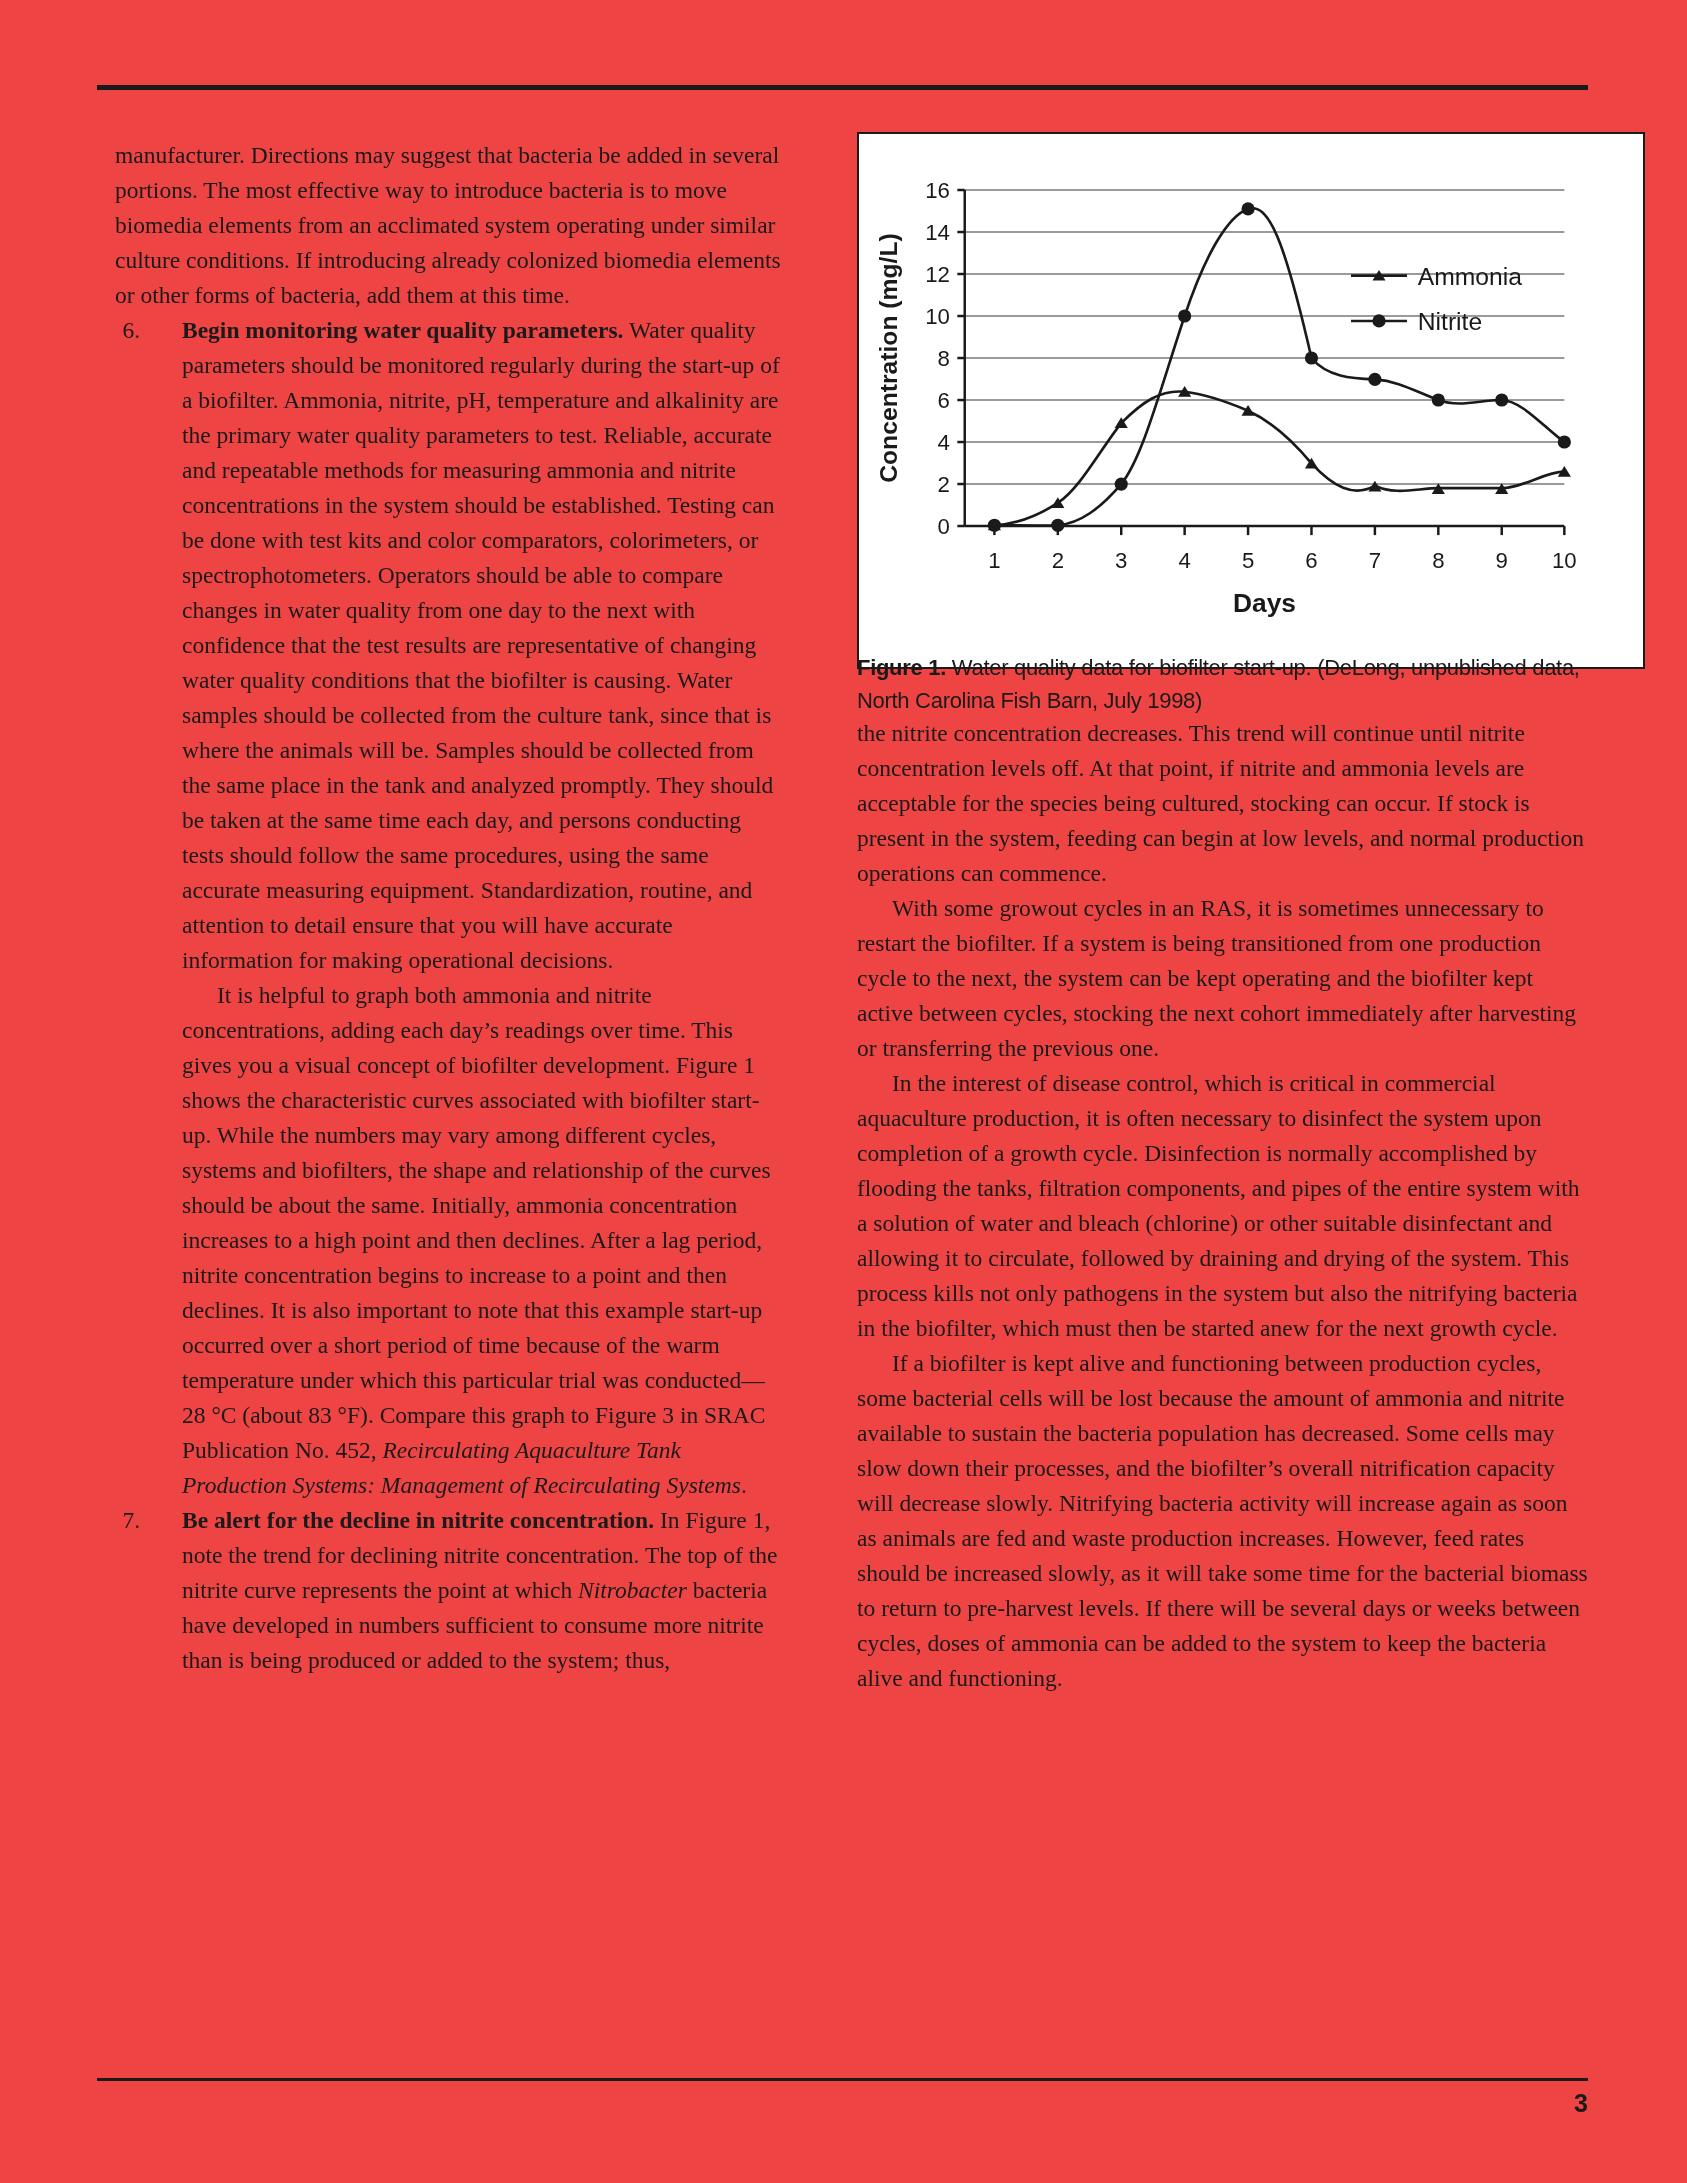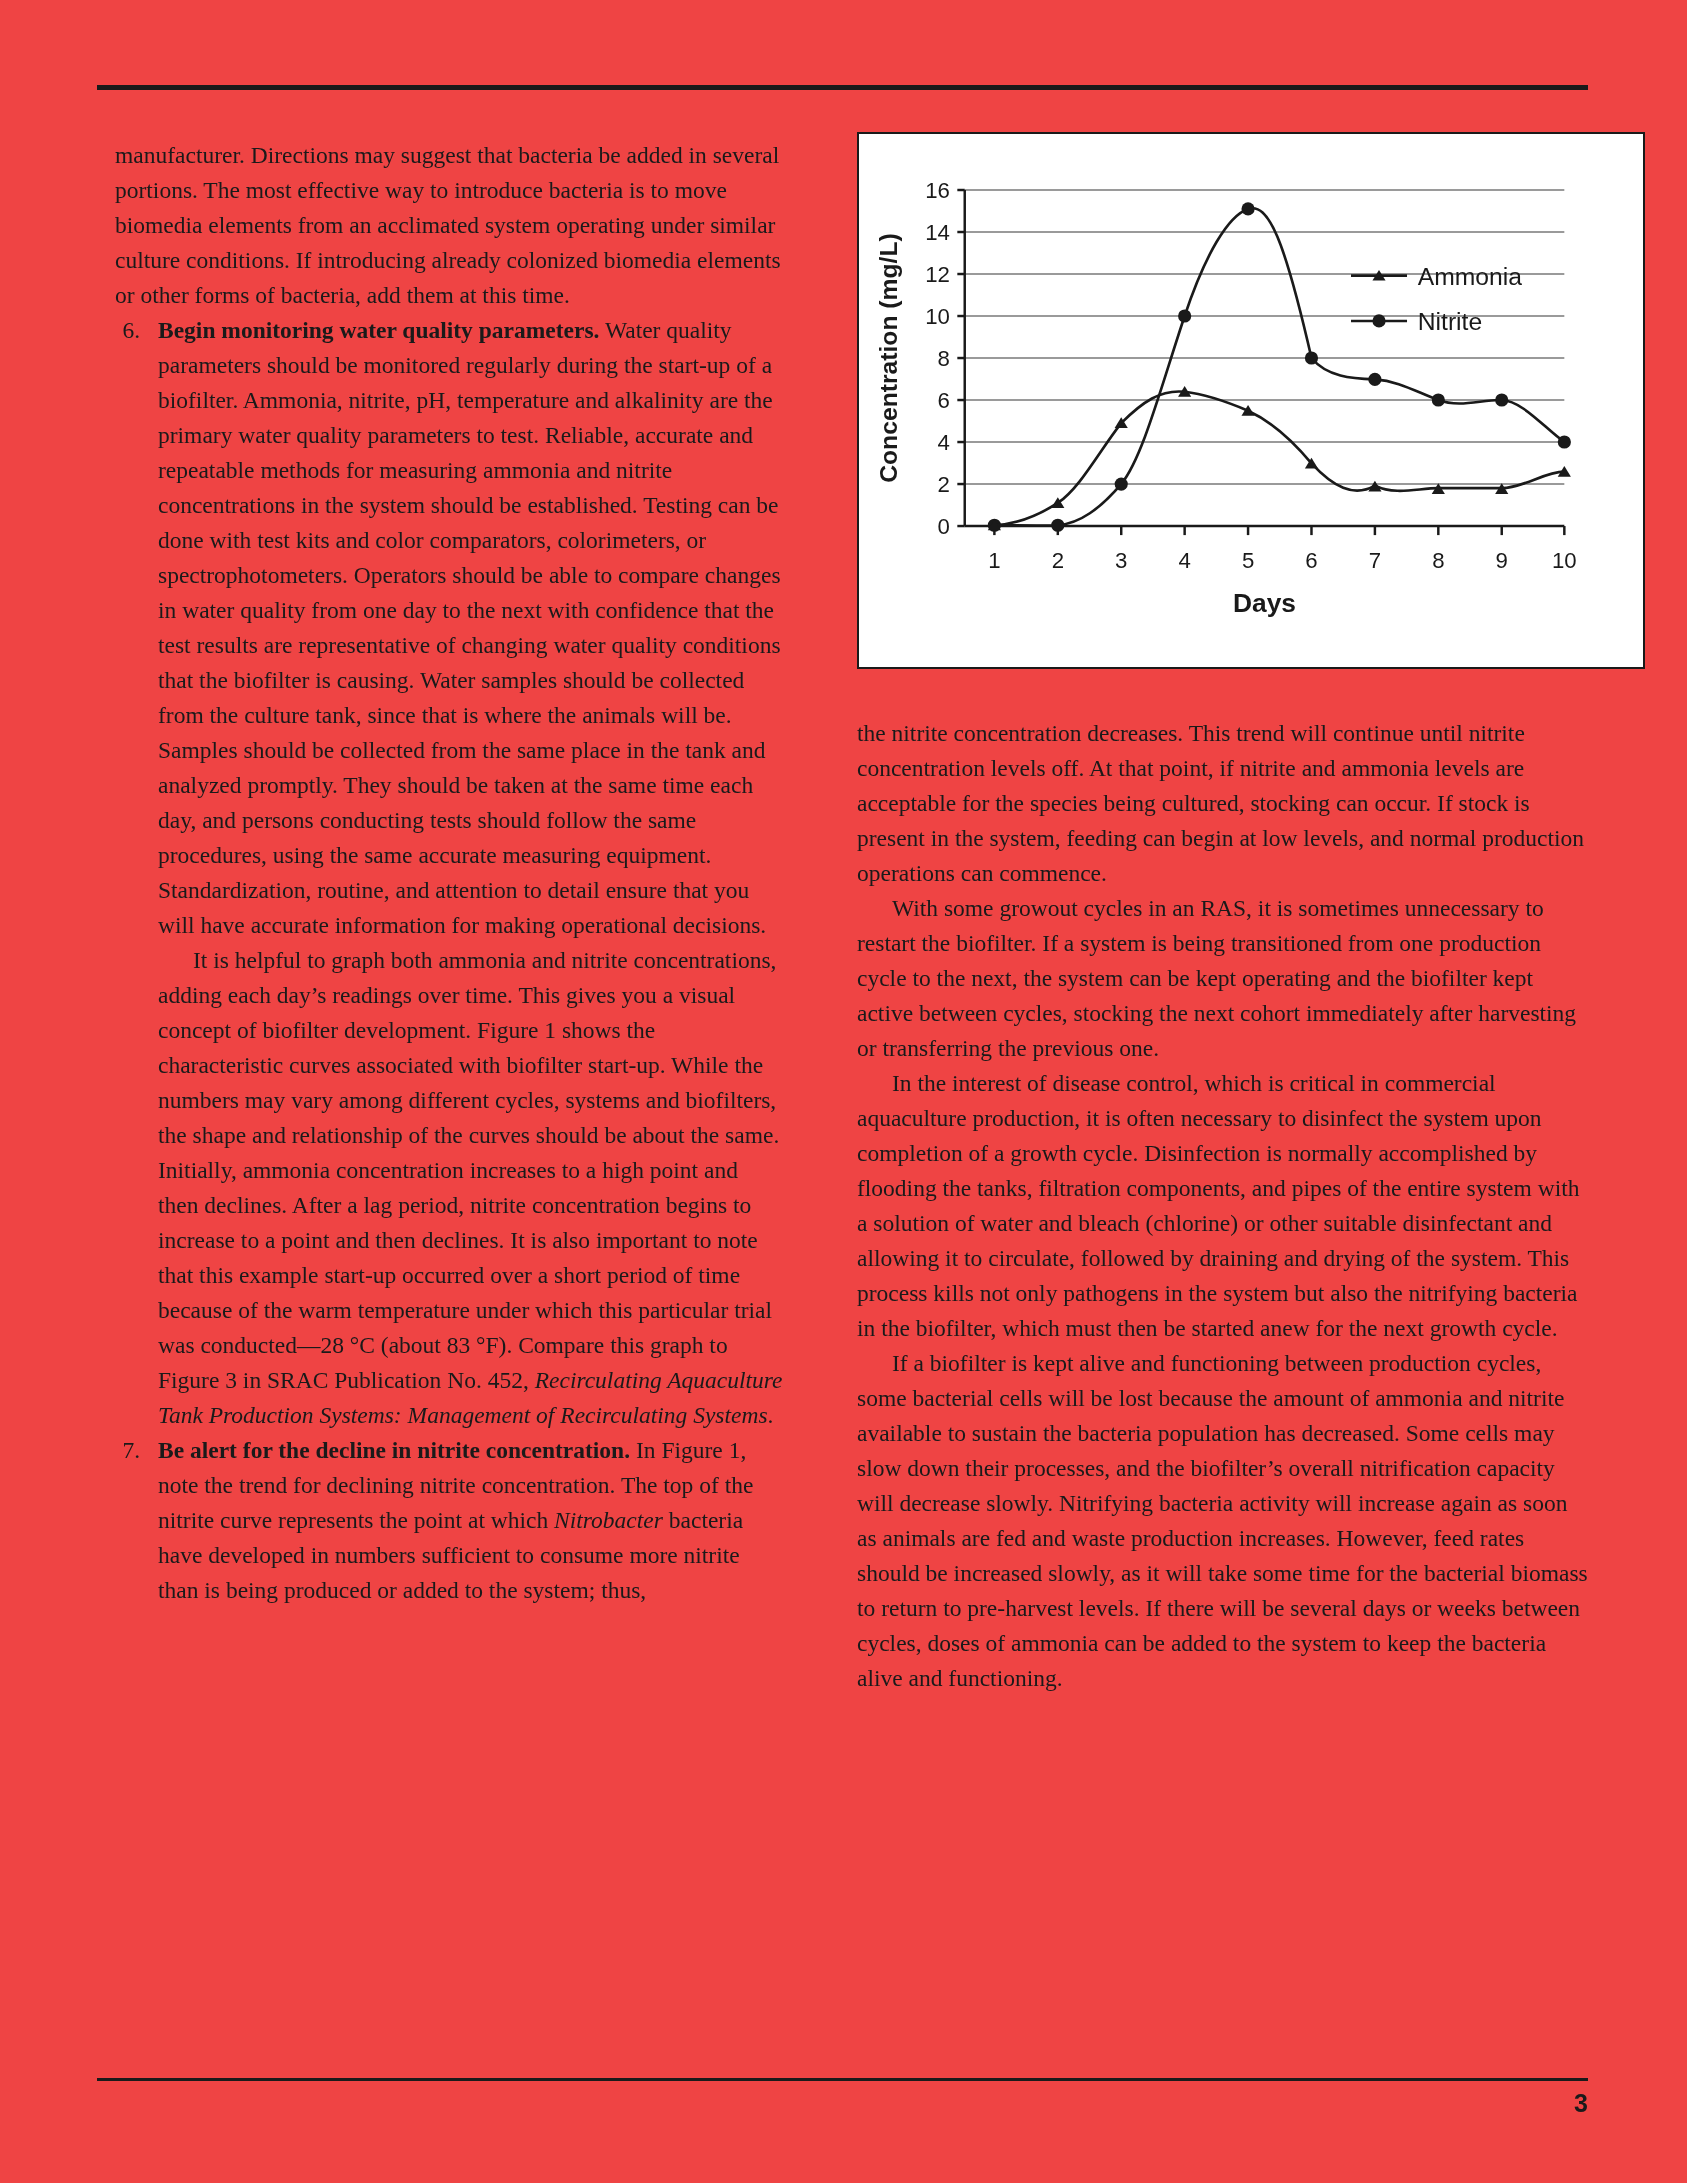--- a/index.html
+++ b/index.html
@@ -93,20 +93,21 @@
     text-align: right;
     padding-right: 18px;
     box-sizing: border-box;
     font-size: 23.5px;
     line-height: 35px;
   }
   .list-body {
     flex: 1 1 auto;
     font-size: 23.5px;
     line-height: 35px;
+    margin-left: 24px;
   }
   .lead {
     font-weight: bold;
   }
   .ital {
     font-style: italic;
   }
 
   
   .figure-box {
@@ -292,20 +293,21 @@
 
           <line x1="597" y1="227" x2="665" y2="227" stroke="#1a1a1a" stroke-width="3.2"></line>
           <circle cx="631" cy="227" r="8" fill="#1a1a1a"></circle>
           <text x="678" y="238" font-size="30" font-family="Liberation Sans, DejaVu Sans, sans-serif">Nitrite</text>
         </g>
 
       </svg>
     </div>
   </div>
 
+  <div class="figure-caption"><span class="cap-label">Figure 1.</span><span> Water quality data for biofilter start-up. (DeLong, unpublished data, North Carolina Fish Barn, July 1998)</span></div>
 
   <div class="col-right-text">
     <p class="body">the nitrite concentration decreases. This trend will continue until nitrite concentration levels off. At that point, if nitrite and ammonia levels are acceptable for the species being cultured, stocking can occur. If stock is present in the system, feeding can begin at low levels, and normal production operations can commence.</p>
     <p class="body indent">With some growout cycles in an RAS, it is sometimes unnecessary to restart the biofilter. If a system is being transitioned from one production cycle to the next, the system can be kept operating and the biofilter kept active between cycles, stocking the next cohort immediately after harvesting or transferring the previous one.</p>
     <p class="body indent">In the interest of disease control, which is critical in commercial aquaculture production, it is often necessary to disinfect the system upon completion of a growth cycle. Disinfection is normally accomplished by flooding the tanks, filtration components, and pipes of the entire system with a solution of water and bleach (chlorine) or other suitable disinfectant and allowing it to circulate, followed by draining and drying of the system. This process kills not only pathogens in the system but also the nitrifying bacteria in the biofilter, which must then be started anew for the next growth cycle.</p>
     <p class="body indent">If a biofilter is kept alive and functioning between production cycles, some bacterial cells will be lost because the amount of ammonia and nitrite available to sustain the bacteria population has decreased. Some cells may slow down their processes, and the biofilter’s overall nitrification capacity will decrease slowly. Nitrifying bacteria activity will increase again as soon as animals are fed and waste production increases. However, feed rates should be increased slowly, as it will take some time for the bacterial biomass to return to pre-harvest levels. If there will be several days or weeks between cycles, doses of ammonia can be added to the system to keep the bacteria alive and functioning.</p>
   </div>
 
   <div class="rule-bottom"></div>
   <div class="page-number">3</div>

